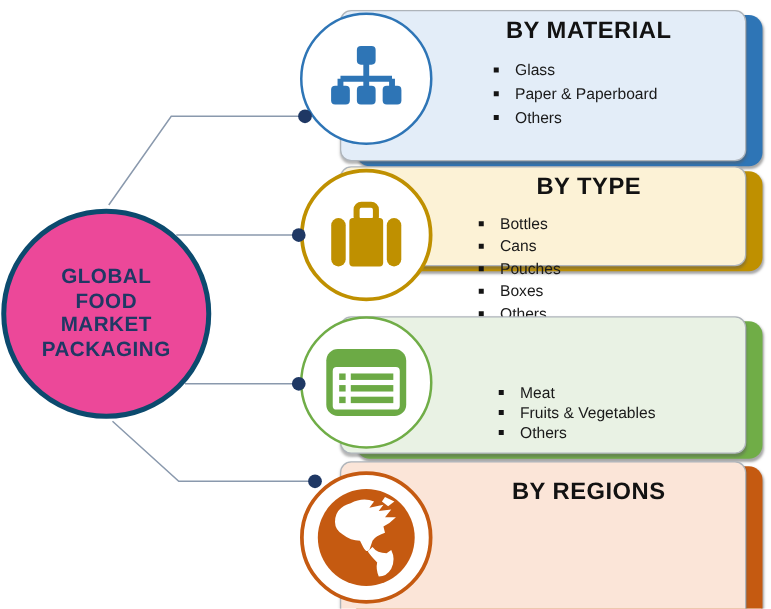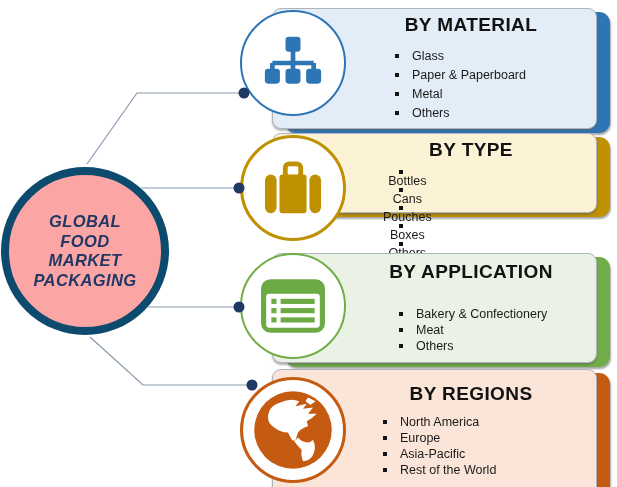--- a/index.html
+++ b/index.html
@@ -34,21 +34,21 @@
   .p-material .panel{background:#e3edf8;}
   .p-material .panel-title{top:5px;}
   .p-material .items{left:106px;top:21px;}
   .p-material .item{height:19px;}
   
   .p-type{top:133px;height:80px;}
   .p-type .backbar{background:#bf9000;}
   .p-type .panel{background:#fcf2d6;}
   .p-type .panel-title{top:5px;}
   .p-type .items{left:94px;top:20px;}
-  .p-type .item{height:18px;flex-direction:column;}
+  .p-type .item{height:18px;}
   
   .p-application{top:253px;height:110px;}
   .p-application .backbar{background:#70ad47;}
   .p-application .panel{background:#e9f2e4;}
   .p-application .panel-title{top:7px;}
   .p-application .items{left:110px;top:36px;}
   .p-application .item{height:16px;}
   
   .p-regions{top:369px;height:136px;}
   .p-regions .backbar{background:#c55a11;}
@@ -62,24 +62,23 @@
     background:#ffffff;display:flex;align-items:center;justify-content:center;
     box-sizing:border-box;z-index:2;
   }
   .c-material{left:240px;top:10px;border:2px solid #2e75b6;}
   .c-type{left:240px;top:135px;border:3px solid #bf9000;}
   .c-application{left:240px;top:253px;border:2px solid #70ad47;}
   .c-regions{left:240px;top:377px;border:3px solid #c55a11;}
   
   .center-circle{
     position:absolute;left:1px;top:167px;width:168px;height:168px;
-    border-radius:50%;background:#fca5a5;border:8px solid #0c4a6e;
+    border-radius:50%;background:#ec4899;border:4px solid #0c4a6e;
     box-sizing:border-box;display:flex;align-items:center;justify-content:center;
     z-index:2;
-    font-style:italic;
   }
   .center-text{
     text-align:center;font-weight:bold;font-size:16.5px;line-height:19.5px;
     color:#1f3864;letter-spacing:0.4px;
   }
   
   .connectors{position:absolute;left:0;top:0;z-index:3;pointer-events:none;}
 </style>
 </head>
 <body>
@@ -94,24 +93,20 @@
         <li class="item">
             <span class="bullet"></span>
             <span>Glass</span>
           </li>
         <li class="item">
             <span class="bullet"></span>
             <span>Paper &amp; Paperboard</span>
           </li>
         <li class="item">
             <span class="bullet"></span>
-            <span>Metal</span>
-          </li>
-        <li class="item">
-            <span class="bullet"></span>
             <span>Others</span>
           </li>
       </ul>
     </div>
   </div>
 
   <div class="pgroup p-type">
     <div class="backbar"></div>
     <div class="panel">
       <div class="panel-title">BY TYPE</div>
@@ -136,60 +131,41 @@
             <span class="bullet"></span>
             <span>Others</span>
           </li>
       </ul>
     </div>
   </div>
 
   <div class="pgroup p-application">
     <div class="backbar"></div>
     <div class="panel">
-      <div class="panel-title">BY APPLICATION</div>
       <ul class="items">
         <li class="item">
             <span class="bullet"></span>
-            <span>Bakery &amp; Confectionery</span>
-          </li>
-        <li class="item">
-            <span class="bullet"></span>
             <span>Meat</span>
           </li>
         <li class="item">
             <span class="bullet"></span>
+            <span>Fruits &amp; Vegetables</span>
+          </li>
+        <li class="item">
+            <span class="bullet"></span>
             <span>Others</span>
           </li>
       </ul>
     </div>
   </div>
 
   <div class="pgroup p-regions">
     <div class="backbar"></div>
     <div class="panel">
       <div class="panel-title">BY REGIONS</div>
-      <ul class="items">
-        <li class="item">
-            <span class="bullet"></span>
-            <span>North America</span>
-          </li>
-        <li class="item">
-            <span class="bullet"></span>
-            <span>Europe</span>
-          </li>
-        <li class="item">
-            <span class="bullet"></span>
-            <span>Asia-Pacific</span>
-          </li>
-        <li class="item">
-            <span class="bullet"></span>
-            <span>Rest of the World</span>
-          </li>
-      </ul>
     </div>
   </div>
 
   <div class="icon-circle c-material">
     <svg width="60" height="58" viewBox="0 0 64 60">
       <rect x="24" y="2" width="16" height="16" rx="3.5" fill="#2e75b6"></rect>
       <path d="M32 16 V30 M10 30 H54 M10 30 V38 M32 30 V38 M54 30 V38" stroke="#2e75b6" stroke-width="5" fill="none"></path>
       <rect x="2" y="36" width="16" height="16" rx="3.5" fill="#2e75b6"></rect>
       <rect x="24" y="36" width="16" height="16" rx="3.5" fill="#2e75b6"></rect>
       <rect x="46" y="36" width="16" height="16" rx="3.5" fill="#2e75b6"></rect>

